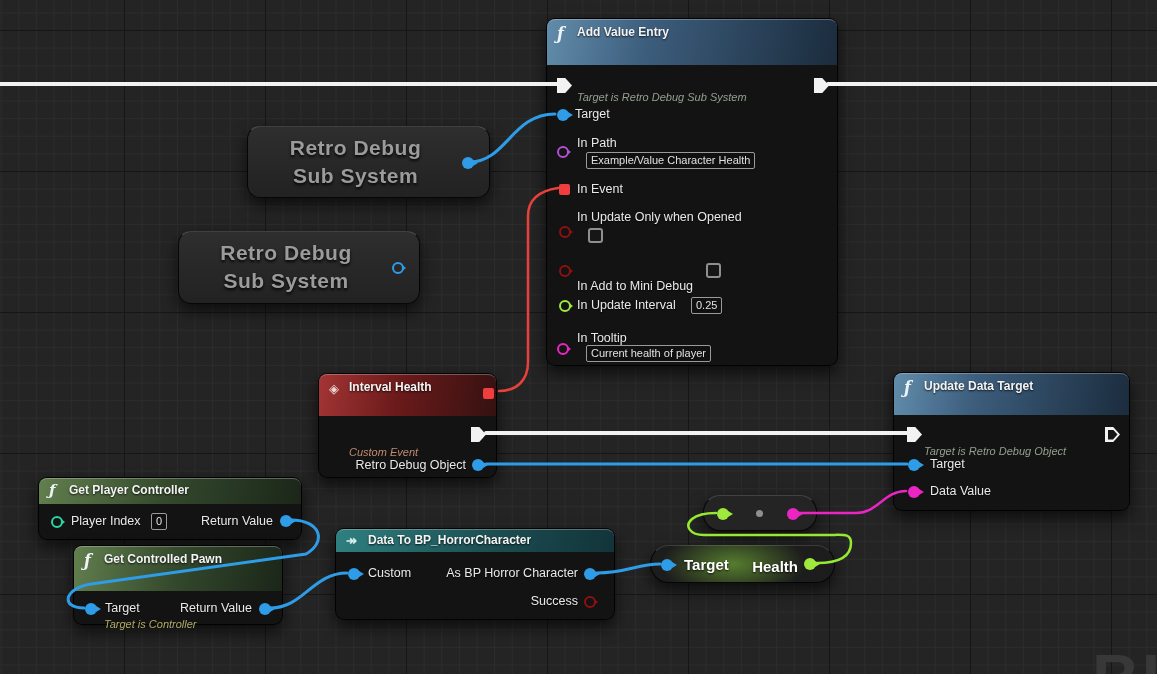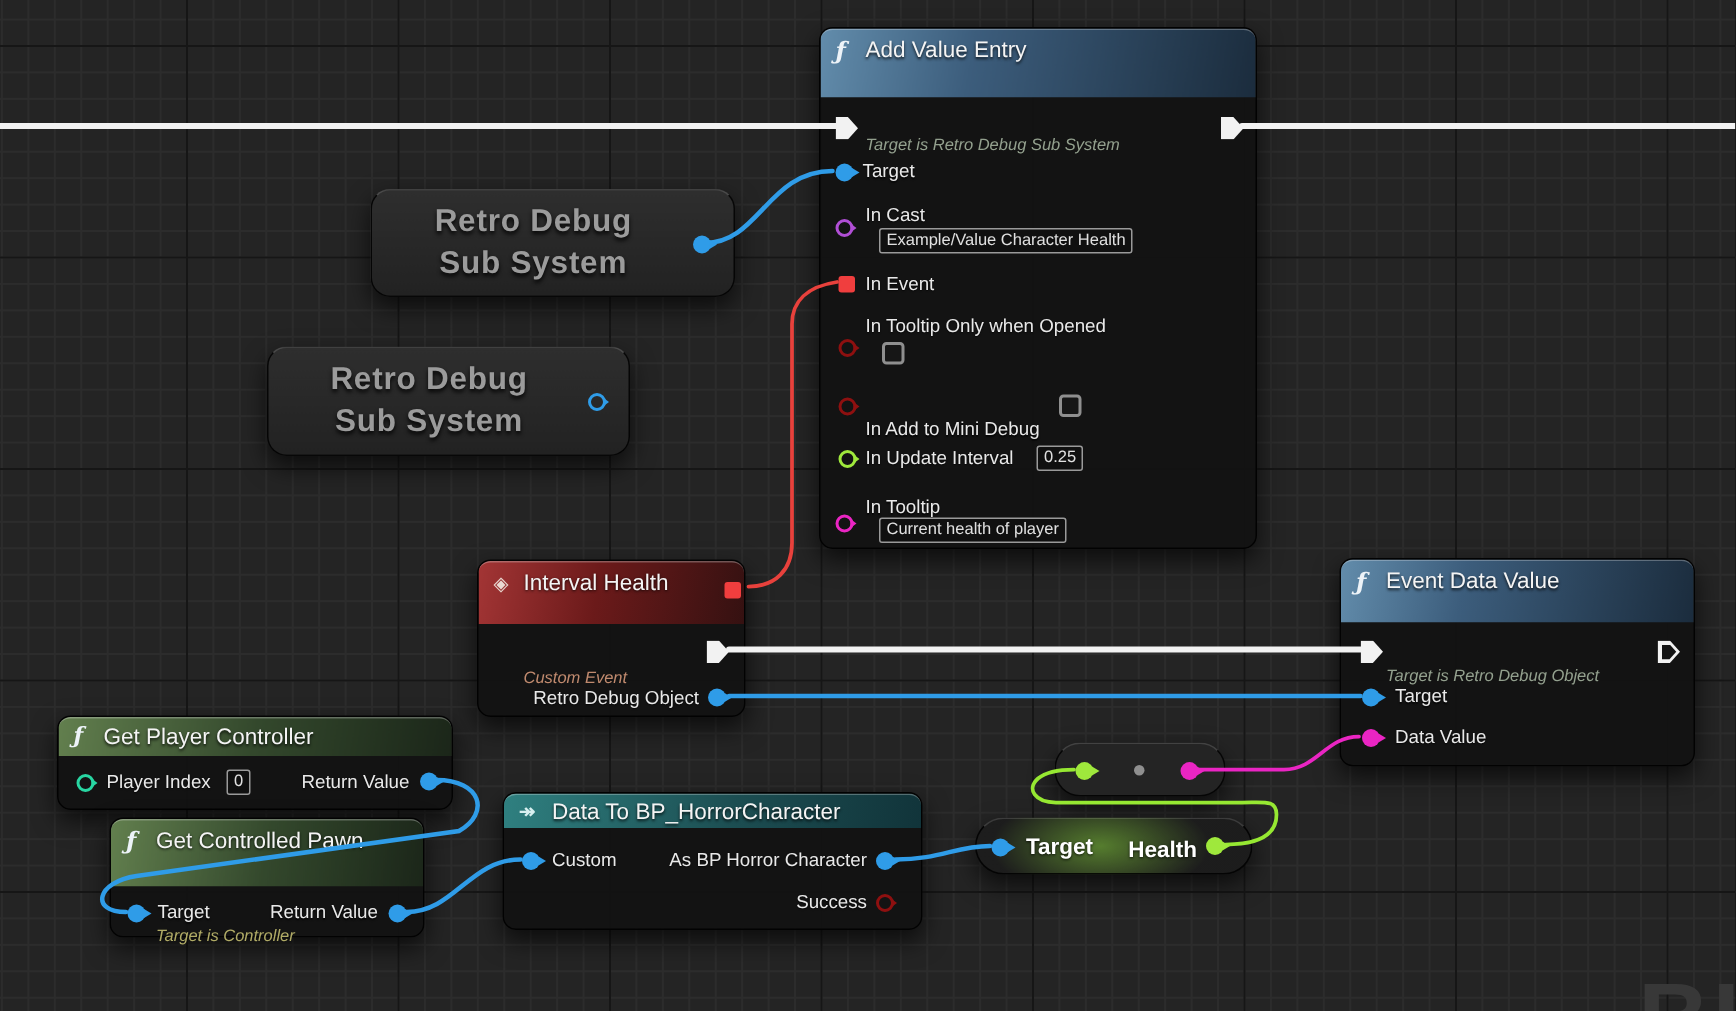--- a/index.html
+++ b/index.html
@@ -19,21 +19,21 @@
   .wires{position:absolute;left:0;top:0;z-index:3;pointer-events:none;}
   .wires path{pointer-events:stroke;}
   .node{position:absolute;background:rgba(19,19,19,0.96);border-radius:9px;
     box-shadow:0 7px 16px rgba(0,0,0,0.65);border:1px solid rgba(0,0,0,0.85);}
   .hdr{position:absolute;left:0;top:0;right:0;border-radius:8px 8px 0 0;
     border-top:1px solid rgba(255,255,255,0.28);}
   .hdr.fn{background:linear-gradient(100deg,#628cab 0%,#3c5d7c 35%,#1b2c3d 100%);}
   .hdr.event{background:linear-gradient(100deg,#a33535 0%,#6b1a1a 45%,#351111 100%);}
   .hdr.pure{background:linear-gradient(100deg,#627f4e 0%,#33482c 50%,#1b2619 100%);}
   .hdr.cast{background:linear-gradient(100deg,#2f8080 0%,#1c4e52 55%,#11343a 100%);}
-  .title{position:absolute;left:30px;top:5px;font-size:15px;font-weight:normal;color:#f4f4f4;
+  .title{position:absolute;left:30px;top:5px;font-size:12px;font-weight:bold;color:#f4f4f4;
     white-space:nowrap;text-shadow:0 1px 2px rgba(0,0,0,0.8);}
   .sub{position:absolute;left:30px;top:23px;font-size:11px;font-style:italic;white-space:nowrap;margin-top:48px;}
   .sub.bluish{color:#93a08e;} .sub.reddish{color:#c08a6e;} .sub.olive{color:#b0ab66;}
   .ficon{position:absolute;left:10px;top:4px;font-family:"DejaVu Serif",serif;font-style:italic;
     font-weight:bold;font-size:16px;color:#edf3f8;}
   .cicon{position:absolute;left:10px;top:3px;font-size:13px;font-weight:bold;color:#d8f0f0;}
   .eicon{position:absolute;left:10px;top:6px;font-size:13px;color:#ead9d2;}
   .pin{position:absolute;z-index:10;}
   .circ{width:12px;height:12px;border-radius:50%;}
   .circ.filled{background:var(--c);}
@@ -109,26 +109,26 @@
   <div class="node" style="left:546px;top:18px;width:292px;height:348px">
     <div class="hdr fn" style="height:46px">
       <span class="ficon">ƒ</span>
       <span class="title">Add Value Entry</span>
       <span class="sub bluish">Target is Retro Debug Sub System</span>
     </div>
     <span class="pin exec" style="left:10px;top:59px"></span>
     <span class="pin exec" style="left:267px;top:59px"></span>
     <span class="pin circ filled pc-object" style="left:10px;top:90px"></span>
     <span class="plabel" style="left:28px;top:88px">Target</span>
-    <span class="plabel" style="left:30px;top:117px">In Cast</span>
+    <span class="plabel" style="left:30px;top:117px">In Path</span>
     <span class="pin circ hollow pc-name" style="left:10px;top:127px"></span>
     <span class="field" style="left:39px;top:133px">Example/Value Character Health</span>
     <span class="pin square pc-delegate" style="left:12px;top:165px"></span>
     <span class="plabel" style="left:30px;top:163px">In Event</span>
-    <span class="plabel" style="left:30px;top:191px">In Tooltip Only when Opened</span>
+    <span class="plabel" style="left:30px;top:191px">In Update Only when Opened</span>
     <span class="pin circ hollow pc-bool" style="left:12px;top:207px"></span>
     <span class="chk" style="left:41px;top:209px"></span>
     <span class="pin circ hollow pc-bool" style="left:12px;top:246px"></span>
     <span class="plabel" style="left:30px;top:260px">In Add to Mini Debug</span>
     <span class="chk" style="left:159px;top:244px"></span>
     <span class="pin circ hollow pc-float" style="left:12px;top:281px"></span>
     <span class="plabel" style="left:30px;top:279px">In Update Interval</span>
     <span class="field" style="left:144px;top:278px">0.25</span>
     <span class="plabel" style="left:30px;top:312px">In Tooltip</span>
     <span class="pin circ hollow pc-string" style="left:10px;top:324px"></span>
@@ -143,21 +143,21 @@
     </div>
     <span class="pin square pc-delegate" style="left:164px;top:14px"></span>
     <span class="pin exec" style="left:152px;top:53px"></span>
     <span class="plabel" style="right:30px;top:84px">Retro Debug Object</span>
     <span class="pin circ filled pc-object" style="left:153px;top:85px"></span>
   </div>
 
   <div class="node" style="left:893px;top:372px;width:237px;height:139px">
     <div class="hdr fn" style="height:42px">
       <span class="ficon">ƒ</span>
-      <span class="title">Event Data Value</span>
+      <span class="title">Update Data Target</span>
       <span class="sub bluish">Target is Retro Debug Object</span>
     </div>
     <span class="pin exec" style="left:13px;top:54px"></span>
     <span class="pin exec hollow" style="left:211px;top:54px"></span>
     <span class="pin circ filled pc-object" style="left:14px;top:86px"></span>
     <span class="plabel" style="left:36px;top:84px">Target</span>
     <span class="pin circ filled pc-string" style="left:14px;top:113px"></span>
     <span class="plabel" style="left:36px;top:111px">Data Value</span>
   </div>
 

